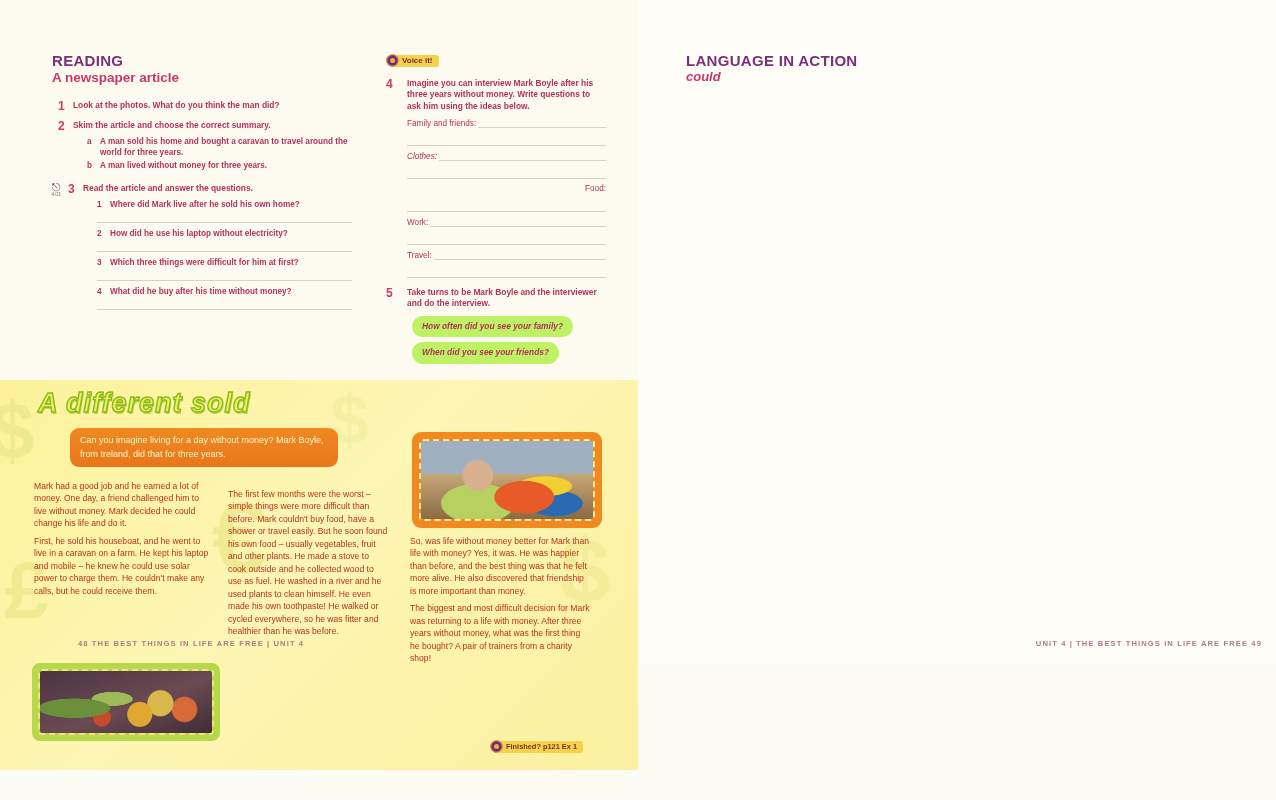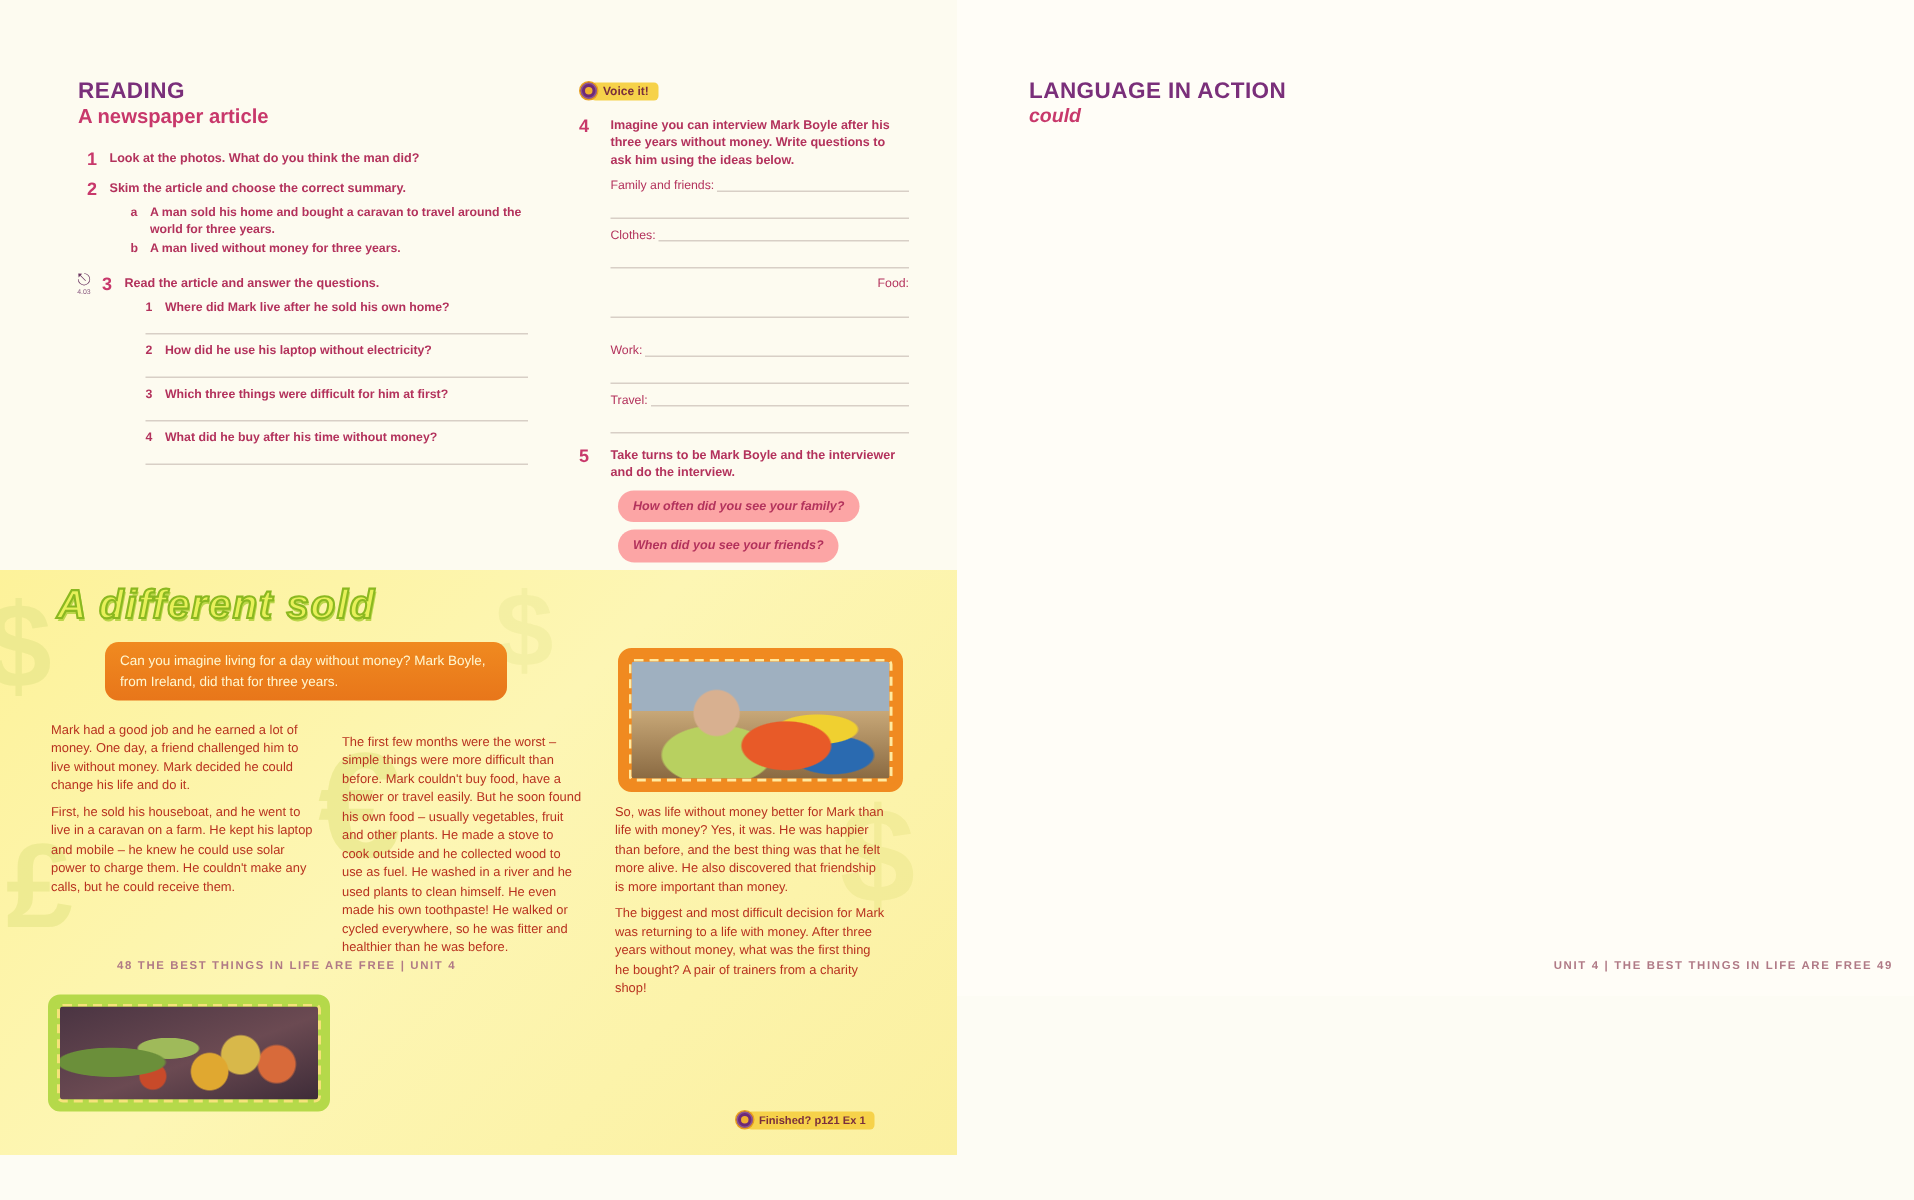--- a/index.html
+++ b/index.html
@@ -48,21 +48,21 @@
     border-radius: 50%; background: #f0b030;
   }
   .badge .lbl {
     background: #f6d24a; color: #7a2f3c; font-weight: bold; font-size: 8px;
     padding: 1.5px 6px 1.5px 8px; margin-left: -5px; border-radius: 3px; z-index: 1;
   }
   .badge.finished .lbl { background: #f6d24a; color: #7a2f3c; font-size: 7.4px; }
 
   
   .bubble {
-    background: #fca5a5; color: #b3325c; font-style: italic; font-weight: bold;
+    background: #bef264; color: #b3325c; font-style: italic; font-weight: bold;
     border-radius: 12px; padding: 5px 10px; font-size: 8.4px; line-height: 1.4;
     display: inline-block;
   }
 
   
   .article {
     position: absolute; left: 0; top: 380px; width: 638px; height: 390px;
     background: linear-gradient(135deg,#fdf29a 0%, #fdf6b4 45%, #fbf0a0 100%);
     overflow: hidden;
   }
@@ -185,33 +185,33 @@
       <span class="ex-num" style="left:0;">4</span>
       <div class="ex-txt">Imagine you can interview Mark Boyle after his three years without money. Write questions to ask him using the ideas below.</div>
 
       <div style="margin-top:6px;color:#b3325c;">
         <div style="display:flex;align-items:flex-end;">
           <span>Family and friends:</span>
           <span style="flex:1;border-bottom:1px solid #d8cfc6;height:10px;margin-left:2px;"></span>
         </div>
         <div class="rule" style="margin-top:7px;"></div>
 
-        <div style="display:flex;align-items:flex-end;margin-top:5px;">
+        <div style="display:flex;align-items:flex-end;margin-top:5px;font-style:italic;">
           <span>Clothes:</span>
           <span style="flex:1;border-bottom:1px solid #d8cfc6;height:10px;margin-left:2px;"></span>
         </div>
         <div class="rule" style="margin-top:7px;"></div>
 
         <div style="display:flex;align-items:flex-end;margin-top:5px;flex-direction:column;">
           <span>Food:</span>
           <span style="flex:1;border-bottom:1px solid #d8cfc6;height:10px;margin-left:2px;"></span>
         </div>
         <div class="rule" style="margin-top:7px;"></div>
 
-        <div style="display:flex;align-items:flex-end;margin-top:16px;">
+        <div style="display:flex;align-items:flex-end;margin-top:5px;">
           <span>Work:</span>
           <span style="flex:1;border-bottom:1px solid #d8cfc6;height:10px;margin-left:2px;"></span>
         </div>
         <div class="rule" style="margin-top:7px;"></div>
 
         <div style="display:flex;align-items:flex-end;margin-top:5px;">
           <span>Travel:</span>
           <span style="flex:1;border-bottom:1px solid #d8cfc6;height:10px;margin-left:2px;"></span>
         </div>
         <div class="rule" style="margin-top:7px;"></div>

